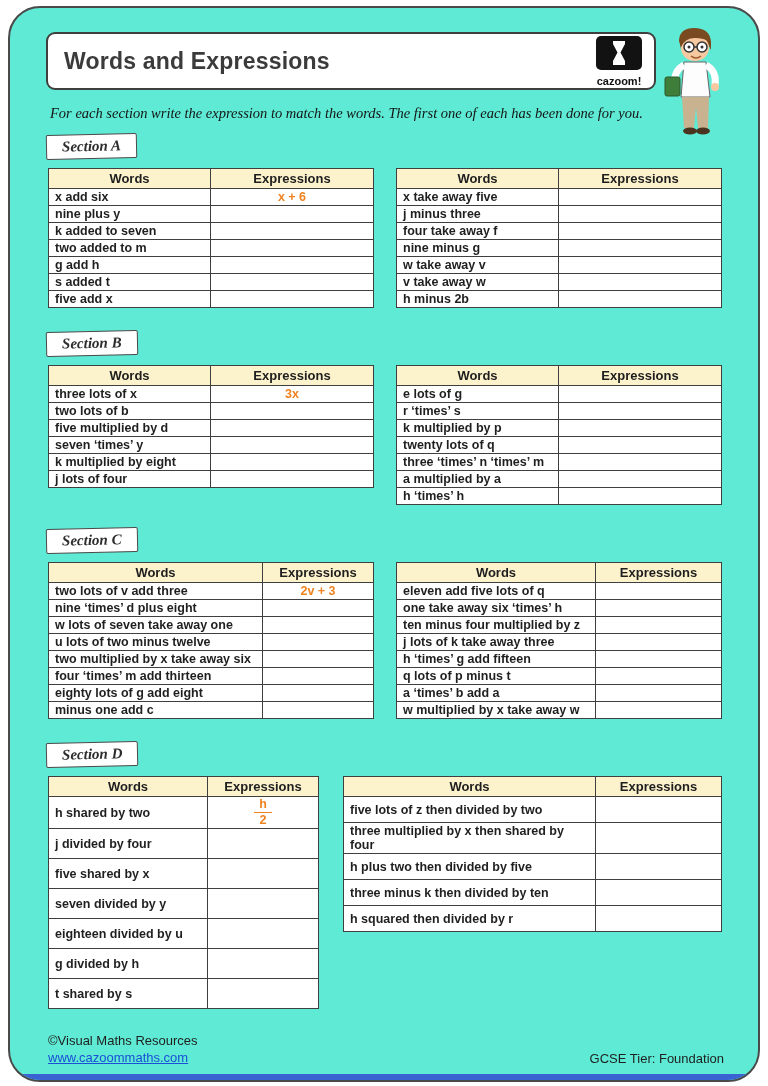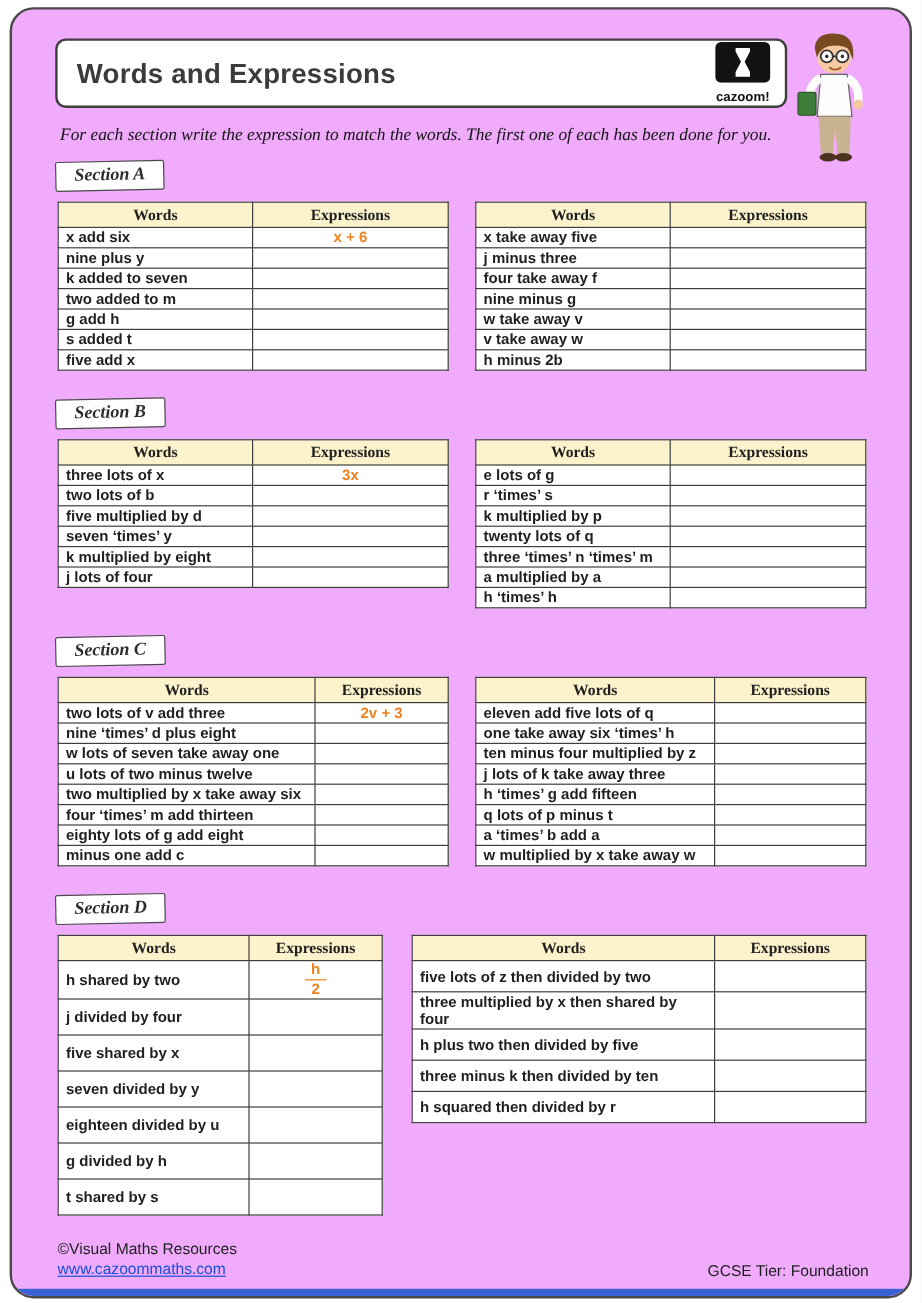--- a/index.html
+++ b/index.html
@@ -1,21 +1,21 @@
 <!DOCTYPE html>
 <html><head>
 <meta charset="utf-8">
 <style>
   * { margin:0; padding:0; box-sizing:border-box; }
   html,body { width:768px; height:1086px; background:#ffffff; font-family:"Liberation Sans", sans-serif; }
   .sheet { position:relative; width:768px; height:1086px; background:#ffffff; overflow:hidden; }
   .page {
     position:absolute; inset:6px 8px 4px 8px;
-    border:2px solid #4a4a4a; border-radius:20px;
-    background:#f0abfc; overflow:hidden;
+    border:2px solid #4a4a4a; border-radius:32px;
+    background:#5eead4; overflow:hidden;
     padding:24px 36px 0 38px;
   }
   
   .header-row { position:relative; height:60px; margin-bottom:10px; }
   .title-box {
     position:absolute; left:-2px; top:0; width:610px; height:58px;
     background:#ffffff; border:2px solid #3f3f3f; border-radius:9px;
     display:flex; align-items:center; padding:0 12px 0 16px;
   }
   .title-box h1 { font-size:23px; color:#3b3b3b; letter-spacing:.2px; font-weight:bold; }
@@ -33,21 +33,21 @@
     display:inline-block; transform:rotate(-1.2deg);
     background:#fff; border:1.5px solid #4a4a4a; border-radius:2px;
     padding:3px 15px; margin:0 0 9px -2px;
     font-family:"Liberation Serif", serif; font-style:italic; font-weight:bold;
     font-size:15px; color:#2d2d2d;
   }
   .tables { display:flex; justify-content:space-between; align-items:flex-start; }
   table.wtable { border-collapse:collapse; background:#fff; table-layout:fixed; border:1.5px solid #3f3f3f; }
   .wtable th {
     background:#fcf3cd; border:1px solid #3f3f3f;
-    font-size:13px; font-weight:bold; color:#1e1e1e; padding:2px 16px; text-align:center;font-family:Liberation Serif, serif;
+    font-size:13px; font-weight:bold; color:#1e1e1e; padding:2px 16px; text-align:center;
   }
   .wtable td {
     border:1px solid #3f3f3f; font-size:12.5px; font-weight:bold; color:#1f1f1f;
     padding:1px 6px; overflow:hidden; vertical-align:middle;
   }
   .wtable td.expr { text-align:center; color:#f0821e; }
   .rows-std td  { height:17px; }
   .rows-tall td { height:30px; }
   .rows-xtall td{ height:26px; }
   .fraction { display:inline-flex; flex-direction:column; line-height:1.05; color:#f0821e; vertical-align:middle; }

